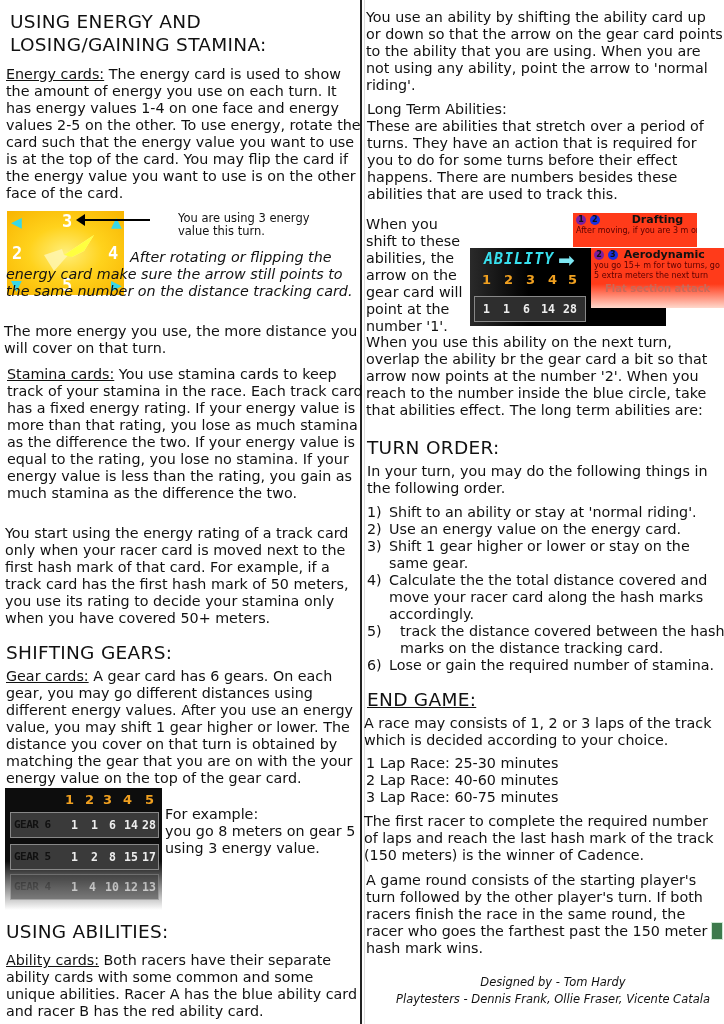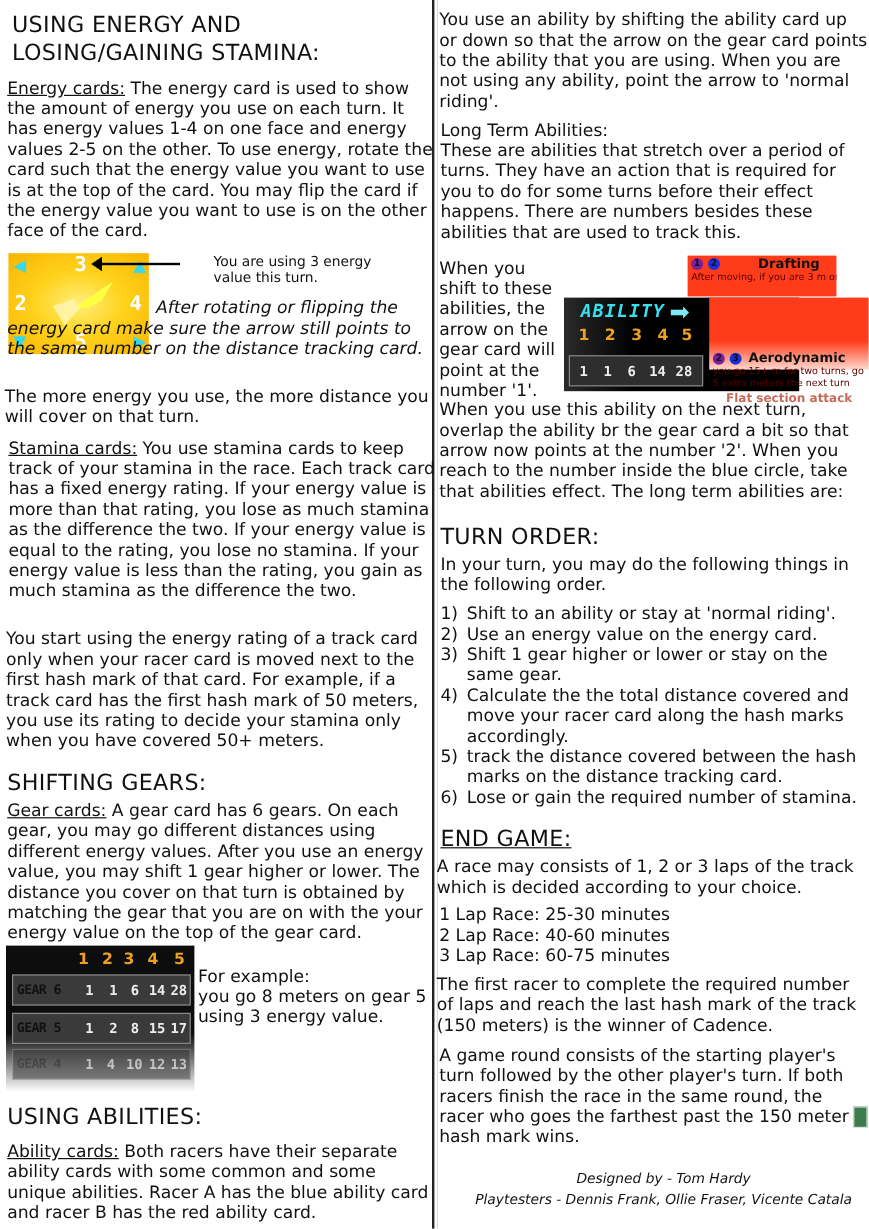--- a/index.html
+++ b/index.html
@@ -162,21 +162,21 @@
     <div class="gear-row" style="top:48px;left:4px;width:110px;background:#2e2e2e;">
       <span style="left:8px;">1</span>
       <span style="left:28px;">1</span>
       <span style="left:48px;">6</span>
       <span style="left:66px;">14</span>
       <span style="left:88px;">28</span>
     </div>
   </div>
 
   <div class="abs red-card" style="left:225px;top:248px;width:133px;height:60px;background:linear-gradient(#ff3b1a 0%, #ff3b1a 60%, #ffd8cc 100%);">
-    <div style="font-size:11px;font-weight:bold;color:#111;padding-left:3px;margin-top:44px;">
+    <div style="font-size:11px;font-weight:bold;color:#111;padding-left:3px;">
       <span class="dot" style="background:#7a1fa0;">2</span>
       <span class="dot" style="background:#1830e0;">3</span>
       <span style="margin-left:2px;">Aerodynamic</span>
     </div>
     <div style="font-size:8px;line-height:10px;padding-left:3px;width:128px;">you go 15+ m for two turns, go 5 extra meters the next turn</div>
     <div style="font-size:10px;font-weight:bold;color:#c86a5a;padding-left:14px;margin-top:2px;white-space:nowrap;">Flat section attack</div>
   </div>
 
   <div class="abs p" style="left:0;top:334px;width:360px;">When you use this ability on the next turn, overlap the ability br the gear card a bit so that arrow now points at the number '2'. When you reach to the number inside the blue circle, take that abilities effect. The long term abilities are:</div>
 
@@ -195,21 +195,21 @@
     <div style="display:flex;">
         <span style="width:22px;">3)</span>
         <span style="flex:1;">Shift 1 gear higher or lower or stay on the same gear.</span>
       </div>
     <div style="display:flex;">
         <span style="width:22px;">4)</span>
         <span style="flex:1;">Calculate the the total distance covered and move your racer card along the hash marks accordingly.</span>
       </div>
     <div style="display:flex;">
         <span style="width:22px;">5)</span>
-        <span style="flex:1;">track the distance covered between the hash marks on the distance tracking card.</span>
+        <span style="flex:1;margin-left:11px;">track the distance covered between the hash marks on the distance tracking card.</span>
       </div>
     <div style="display:flex;">
         <span style="width:22px;">6)</span>
         <span style="flex:1;">Lose or gain the required number of stamina.</span>
       </div>
   </div>
 
   <div class="abs h" style="left:1px;top:688px;text-decoration:underline;">END GAME:</div>
   <div class="abs p" style="left:-2px;top:715px;width:360px;">A race may consists of 1, 2 or 3 laps of the track which is decided according to your choice.</div>
 

